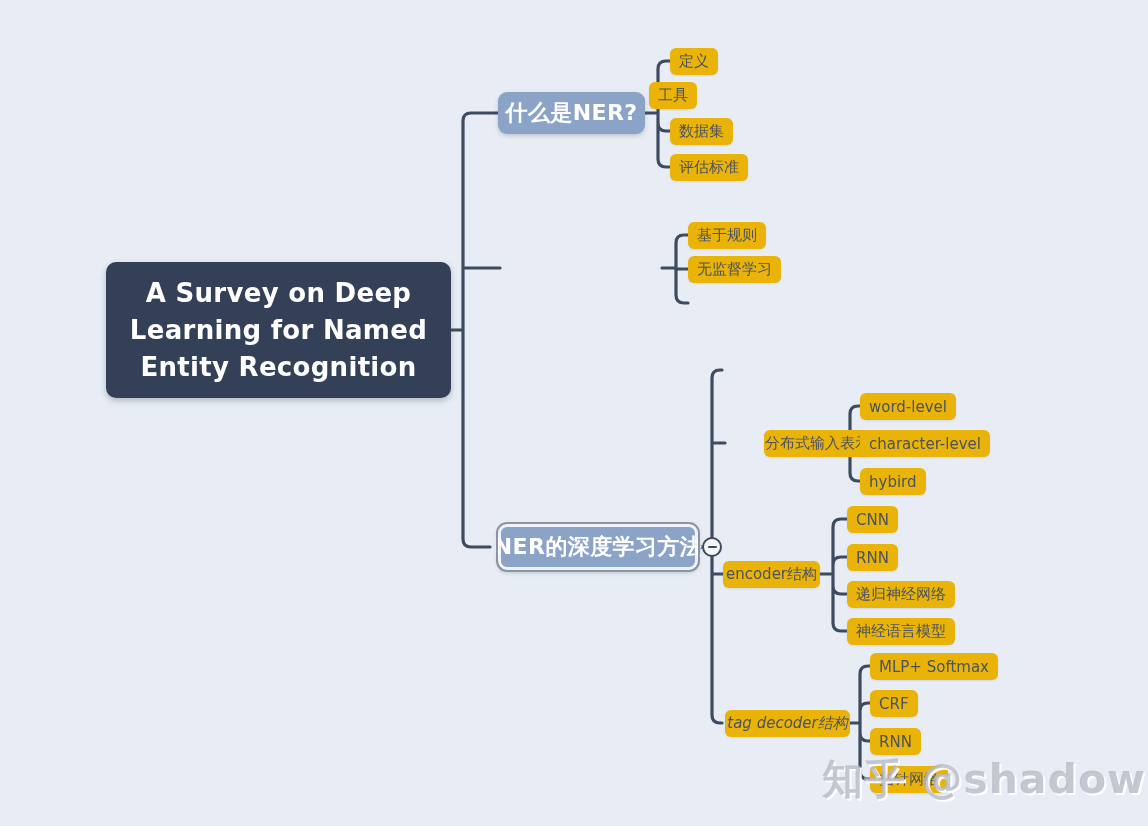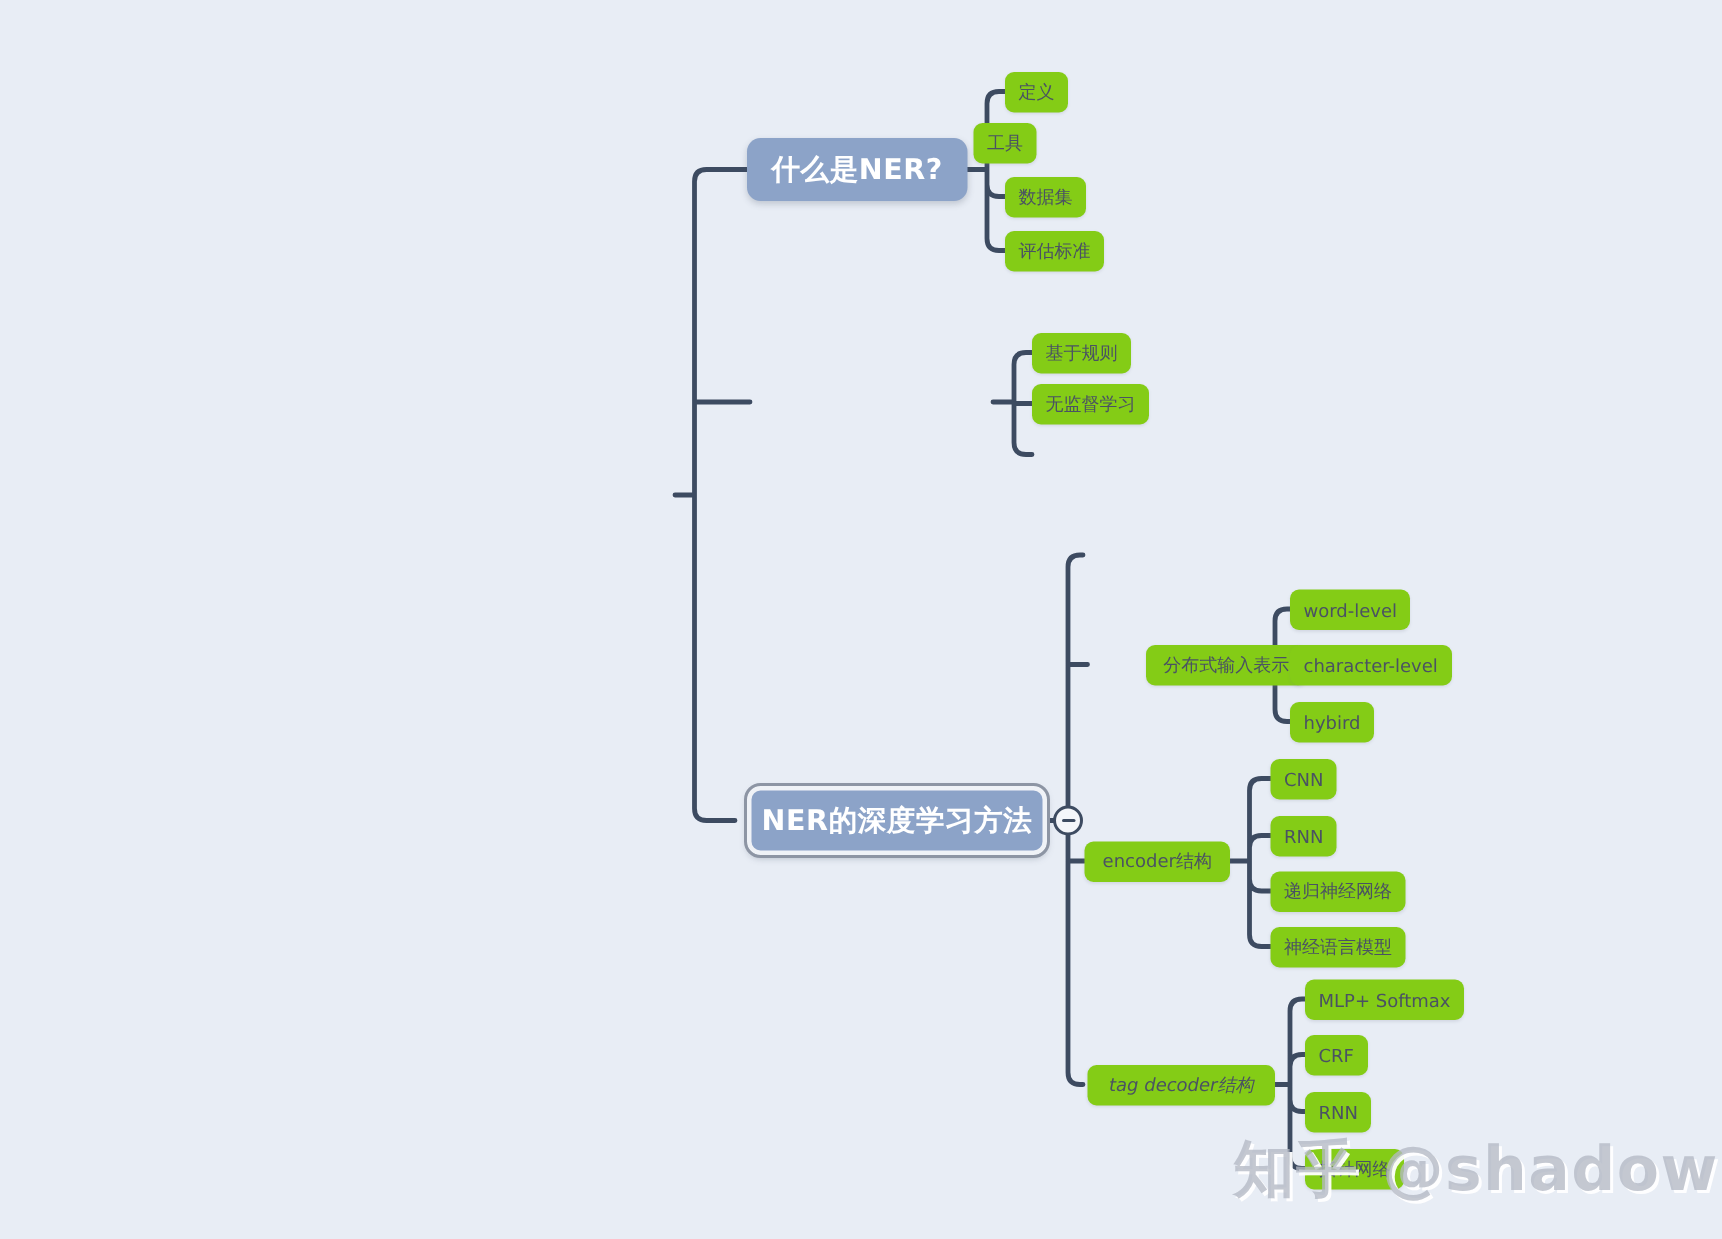--- a/index.html
+++ b/index.html
@@ -46,37 +46,37 @@
     text-align: center;
     white-space: normal;
     padding: 8px 20px;
     box-shadow: 0 3px 6px rgba(47,58,80,0.28);
     letter-spacing: 0.3px;
   }
   .branch {
     background: #8ca3c8;
     color: #ffffff;
     border-radius: 9px;
-    font-size: 19px;
+    font-size: 22px;
     font-weight: 700;
     height: 42px;
     box-shadow: 0 2px 4px rgba(70,82,105,0.25);
     letter-spacing: 0.4px;
   }
   .branch.selected {
     border: 3px solid #eff2f7;
     outline: 2px solid #8d95a4;
     height: 46px;
     box-shadow: 0 2px 5px rgba(70,82,105,0.35);
   }
   .leaf {
-    background: #84cc16;
+    background: #eab308;
     color: #4a5263;
     border-radius: 6px;
-    font-size: 12px;
+    font-size: 15px;
     height: 27px;
     padding: 0 9px;
     box-shadow: 0 1px 2px rgba(120,130,150,0.18);
   }
   .leaf.fixedw { padding: 0; }
   .collapse-btn {
     position: absolute;
     left: 702px;
     top: 537px;
     width: 20px;
@@ -147,20 +147,21 @@
       M 833 574 V 586 Q 833 594 841 594 H 847
       M 833 574 V 623 Q 833 631 841 631 H 847"></path>
 
     <path d="M 850 723 H 860
       M 860 723 V 674 Q 860 666 868 666 H 870
       M 860 723 V 711 Q 860 703 868 703 H 870
       M 860 723 V 733 Q 860 741 868 741 H 870
       M 860 723 V 771 Q 860 779 868 779 H 870"></path>
   </svg>
 
+  <div class="node root" style="left:106px; top:262px; width:345px; height:136px;">A Survey on Deep Learning for Named Entity Recognition</div>
 
   <div class="node branch" style="left:498px; top:92px; width:147px;">什么是NER?</div>
   <div class="node leaf" style="left:670px; top:48px;">定义</div>
   <div class="node leaf" style="left:649px; top:82px;">工具</div>
   <div class="node leaf" style="left:670px; top:118px;">数据集</div>
   <div class="node leaf" style="left:670px; top:154px;">评估标准</div>
 
   <div class="node leaf" style="left:688px; top:222px;">基于规则</div>
   <div class="node leaf" style="left:688px; top:256px;">无监督学习</div>
 

